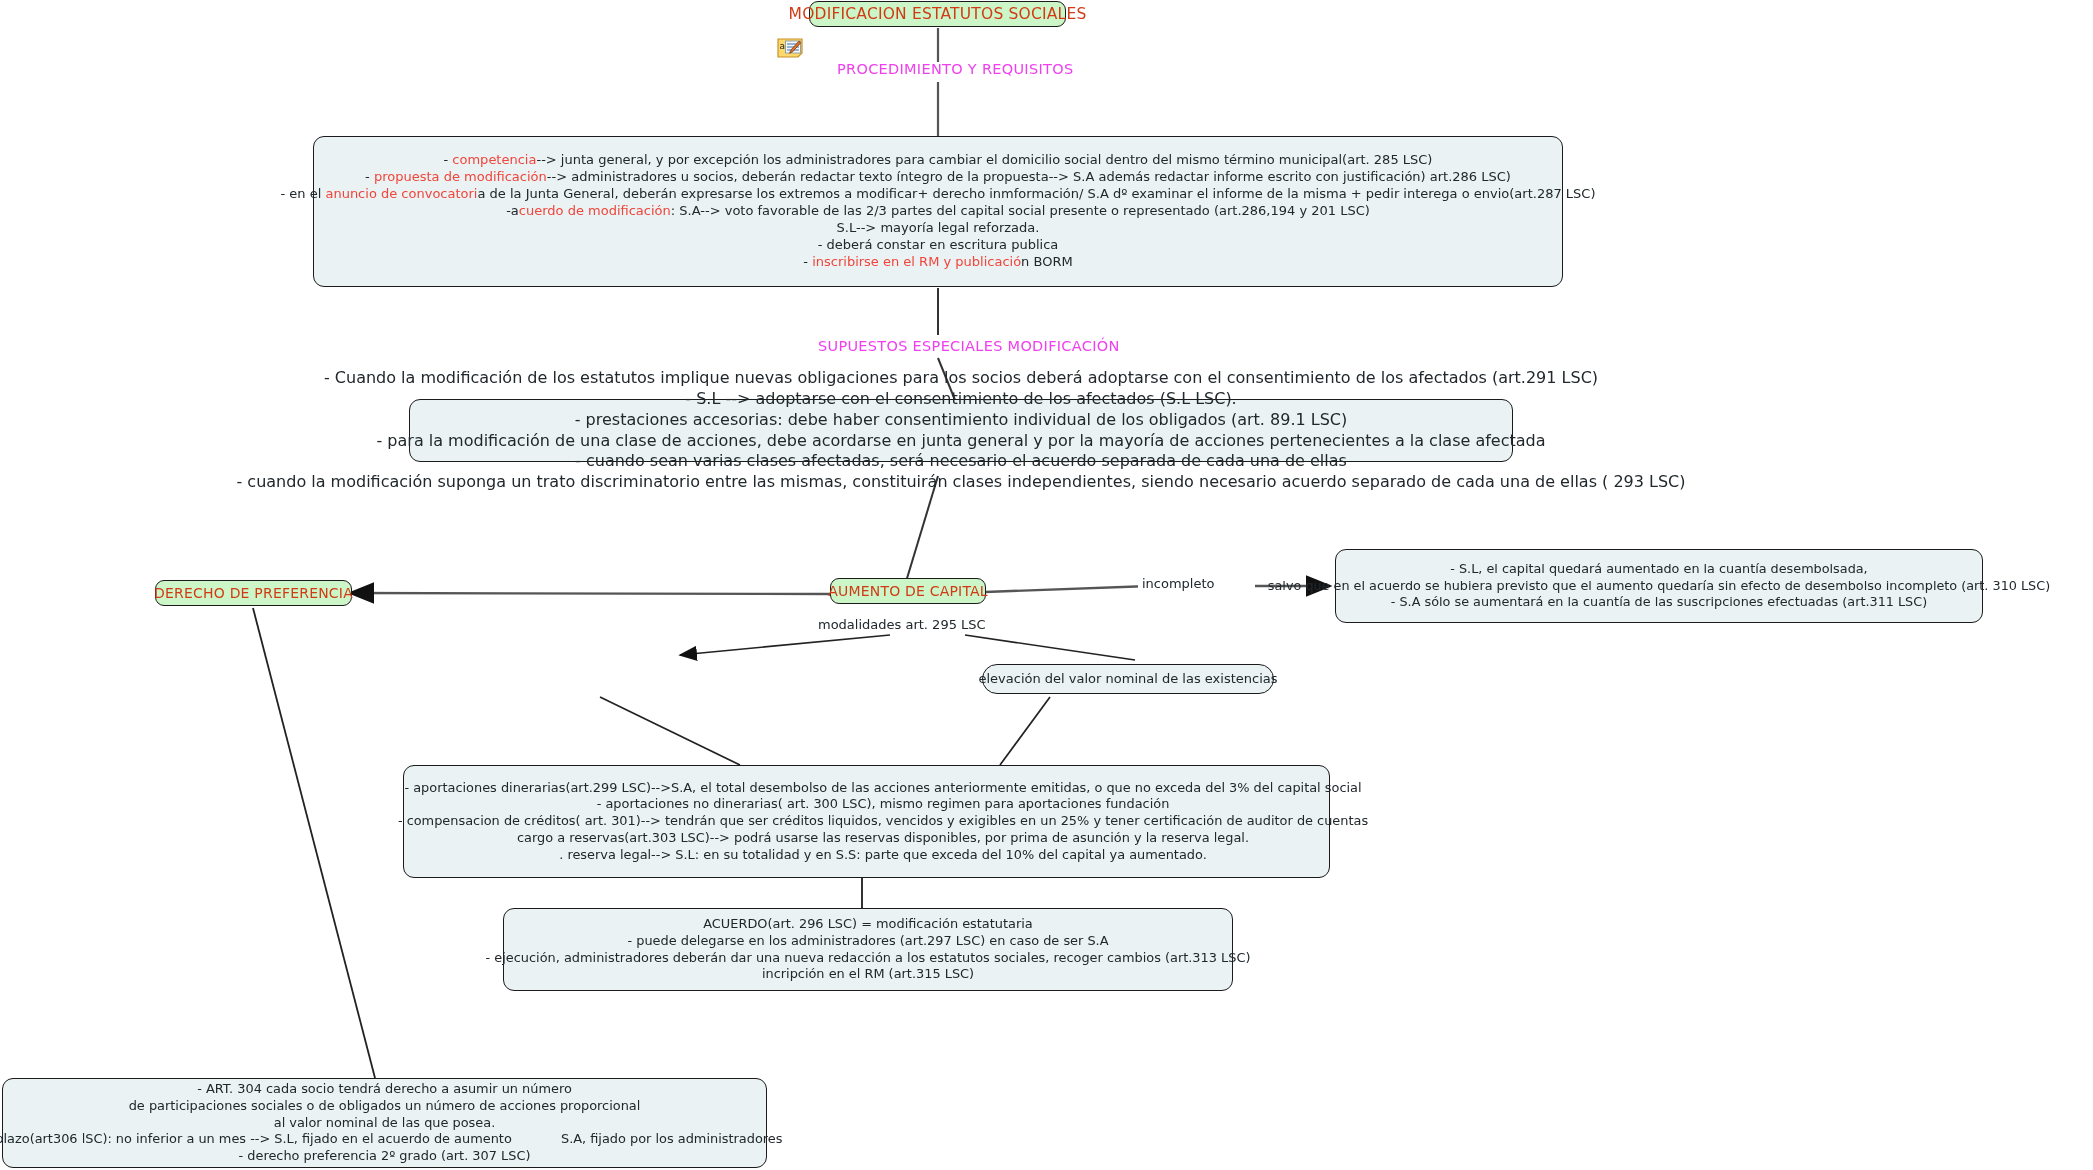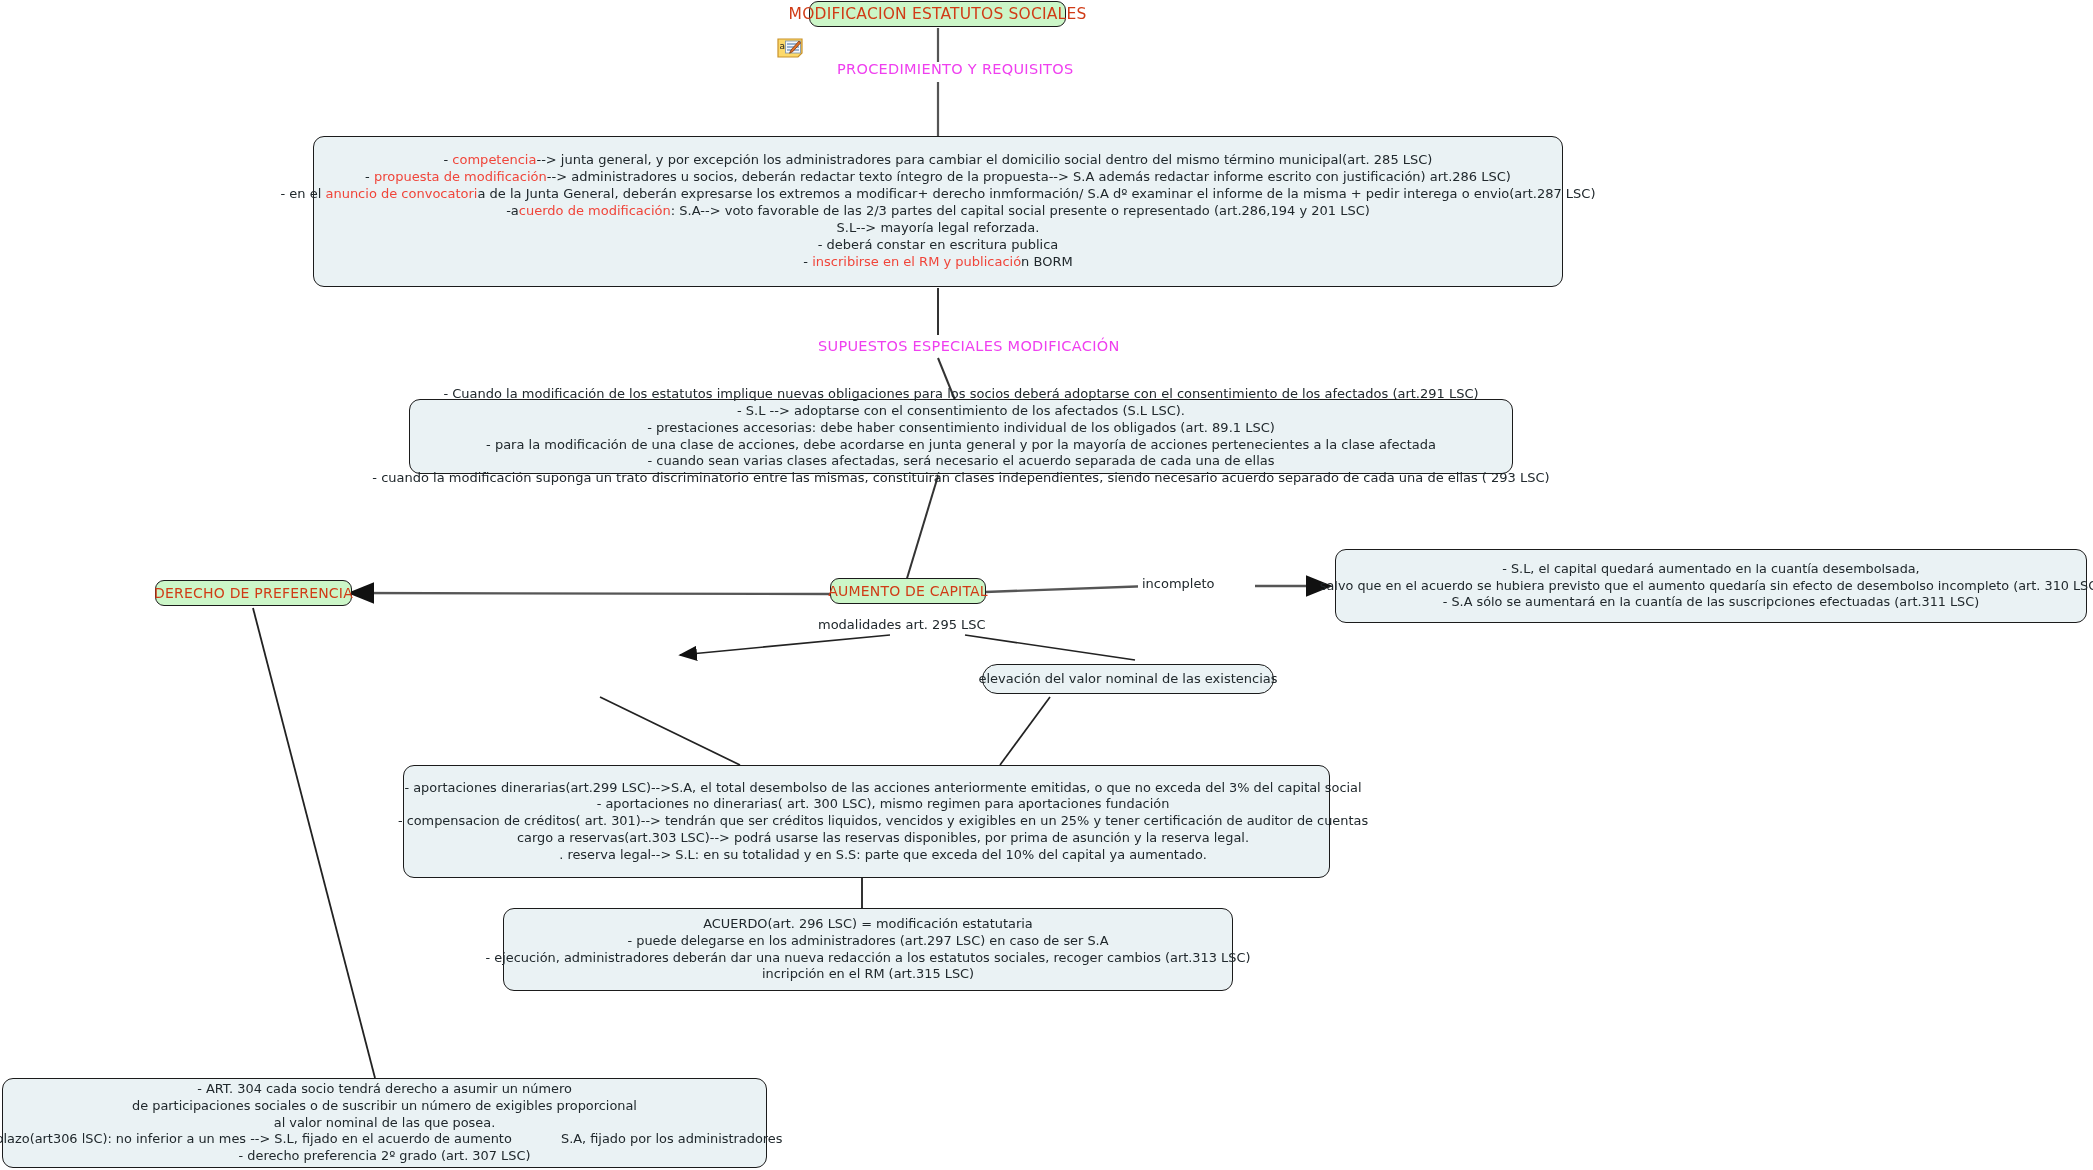--- a/index.html
+++ b/index.html
@@ -110,42 +110,42 @@
       <span>S.L--&gt; mayoría legal reforzada.</span>
     </div>
     <div class="ln">
       <span>- deberá constar en escritura publica</span>
     </div>
     <div class="ln">
       <span>- </span><span class="red">inscribirse en el RM y publicació</span><span>n BORM</span>
     </div>
   </div>
 
-  <div class="node box" style="left:409px;top:399px;width:1104px;height:75px;font-size:13px;">
+  <div class="node box" style="left:409px;top:399px;width:1104px;height:63px;font-size:16px;">
     <div class="ln">- Cuando la modificación de los estatutos implique nuevas obligaciones para los socios deberá adoptarse con el consentimiento de los afectados (art.291 LSC)</div>
     <div class="ln">- S.L --&gt; adoptarse con el consentimiento de los afectados (S.L LSC).</div>
     <div class="ln">- prestaciones accesorias: debe haber consentimiento individual de los obligados (art. 89.1 LSC)</div>
     <div class="ln">- para la modificación de una clase de acciones, debe acordarse en junta general y por la mayoría de acciones pertenecientes a la clase afectada</div>
     <div class="ln">- cuando sean varias clases afectadas, será necesario el acuerdo separada de cada una de ellas</div>
     <div class="ln">- cuando la modificación suponga un trato discriminatorio entre las mismas, constituirán clases independientes, siendo necesario acuerdo separado de cada una de ellas ( 293 LSC)</div>
   </div>
 
   <div class="node green" style="left:155px;top:580px;width:197px;height:26px;font-size:14px;">
     <span>DERECHO DE PREFERENCIA</span>
   </div>
 
   <div class="node green" style="left:830px;top:578px;width:156px;height:26px;font-size:14px;">
     <span>AUMENTO DE CAPITAL</span>
   </div>
 
   <div class="elabel" style="left:1138px;top:576px;font-size:13px;">incompleto</div>
 
   <div class="elabel" style="left:814px;top:617px;font-size:13px;">modalidades art. 295 LSC</div>
 
-  <div class="node box" style="left:1335px;top:549px;width:752px;height:74px;font-size:12.8px;">
+  <div class="node box" style="left:1335px;top:549px;width:648px;height:74px;font-size:12.8px;">
     <div class="ln">- S.L, el capital quedará aumentado en la cuantía desembolsada,</div>
     <div class="ln">salvo que en el acuerdo se hubiera previsto que el aumento quedaría sin efecto de desembolso incompleto (art. 310 LSC)</div>
     <div class="ln">- S.A sólo se aumentará en la cuantía de las suscripciones efectuadas (art.311 LSC)</div>
   </div>
 
 
   <div class="node box" style="left:982px;top:664px;width:292px;height:30px;font-size:13px;border-radius:15px;">
     <div class="ln">elevación del valor nominal de las existencias</div>
   </div>
 
@@ -159,19 +159,19 @@
 
   <div class="node box" style="left:503px;top:908px;width:730px;height:83px;font-size:12.9px;">
     <div class="ln">ACUERDO(art. 296 LSC) = modificación estatutaria</div>
     <div class="ln">- puede delegarse en los administradores (art.297 LSC) en caso de ser S.A</div>
     <div class="ln">- ejecución, administradores deberán dar una nueva redacción a los estatutos sociales, recoger cambios (art.313 LSC)</div>
     <div class="ln">incripción en el RM (art.315 LSC)</div>
   </div>
 
   <div class="node box" style="left:2px;top:1078px;width:765px;height:90px;font-size:12.9px;">
     <div class="ln">- ART. 304 cada socio tendrá derecho a asumir un número</div>
-    <div class="ln">de participaciones sociales o de suscribir un número de exigibles proporcional</div>
+    <div class="ln">de participaciones sociales o de obligados un número de acciones proporcional</div>
     <div class="ln">al valor nominal de las que posea.</div>
     <div class="ln" style="white-space:pre;">- plazo(art306 lSC): no inferior a un mes --&gt; S.L, fijado en el acuerdo de aumento            S.A, fijado por los administradores</div>
     <div class="ln">- derecho preferencia 2º grado (art. 307 LSC)</div>
   </div>
 
 </div>
 
 </body></html>

